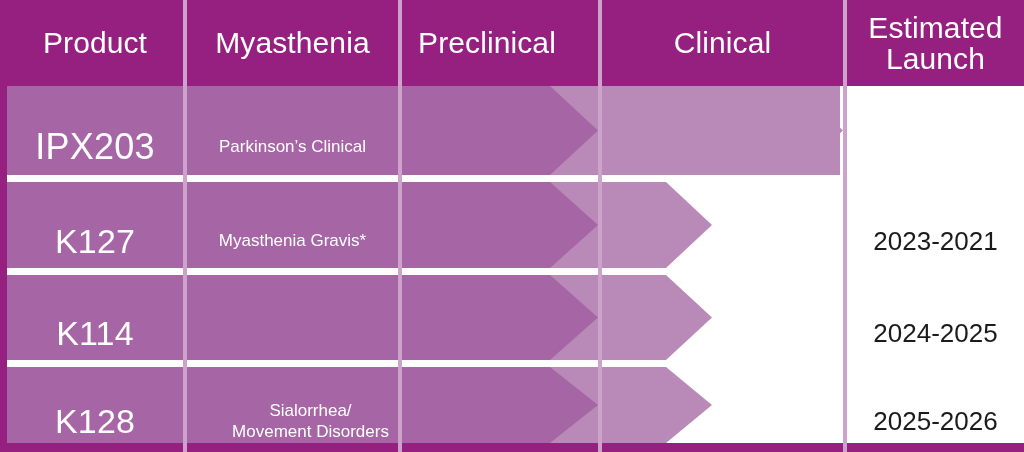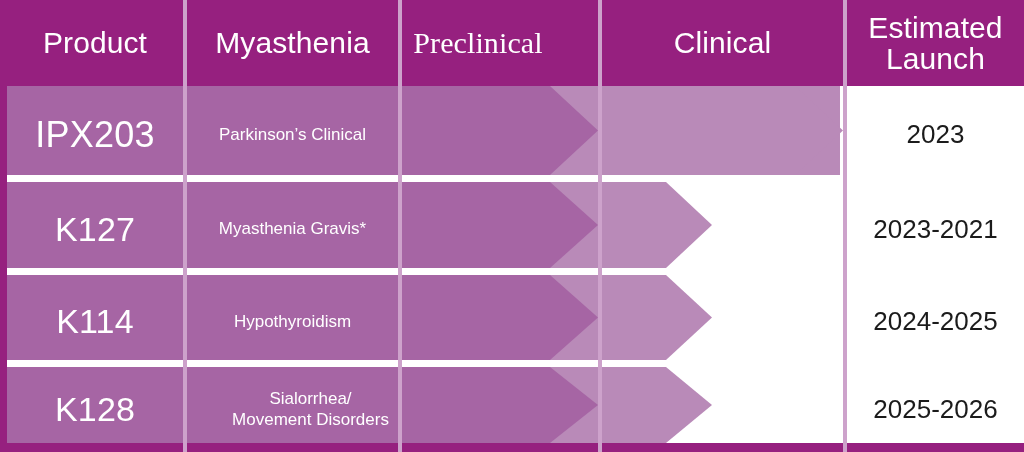--- a/index.html
+++ b/index.html
@@ -91,21 +91,21 @@
   
   .row-lighttint {
     position: absolute;
     top: 0;
     height: 100%;
     background: #b98ab8;
   }
 
   .cell {
     position: absolute;
-    top: 4px;
+    top: 16px;
     height: 100%;
     display: flex;
     align-items: center;
     justify-content: center;
     text-align: center;
     color: #ffffff;
     box-sizing: border-box;
     padding: 0 6px;
   }
   .cell-product {
@@ -160,21 +160,21 @@
 <body>
 
 <div id="pipeline">
 
   <div class="header-band"></div>
 
   <div class="header-cell" style="left:7px;  width:176px;">Product</div>
 
   <div class="header-cell" style="left:187px; width:211px;">Myasthenia</div>
 
-  <div class="header-cell" style="left:380px; width:196px;font-family:Liberation Serif, serif;">Preclinical</div>
+  <div class="header-cell" style="left:389px; width:196px;">Preclinical</div>
 
   <div class="header-cell" style="left:602px; width:241px;">Clinical</div>
 
   <div class="header-cell" style="left:847px; width:177px;">Estimated
 Launch</div>
 
   <div class="body-frame"></div>
   <div class="left-rail"></div>
   <div class="bottom-rail"></div>
 
@@ -186,21 +186,20 @@
 
     <svg class="arrow-svg" viewBox="0 0 1024 89" preserveAspectRatio="none">
 
       <polygon points="402,0 795,0 843,44.5 795,89 402,89" fill="#b98ab8"></polygon>
 
       <polygon points="7,0 550,0 598,44.5 550,89 7,89" fill="#a665a4"></polygon>
     </svg>
 
     <div class="cell cell-product big" style="left:7px; width:176px;">IPX203</div>
     <div class="cell cell-indication" style="left:187px; width:211px;">Parkinson’s Clinical</div>
-    <div class="cell cell-launch" style="left:847px; width:177px;">2023</div>
   </div>
   <div class="h-sep" style="top:175px;"></div>
 
   <div class="row" style="top:182px; height:86px;">
     <div class="row-lighttint" style="left:7px; width:591px;"></div>
     <div class="row-tint" style="left:7px; width:391px;"></div>
 
     <svg class="arrow-svg" viewBox="0 0 1024 86" preserveAspectRatio="none">
       <polygon points="402,0 666,0 712,43 666,86 402,86" fill="#b98ab8"></polygon>
       <polygon points="7,0 550,0 598,43 550,86 7,86" fill="#a665a4"></polygon>
@@ -215,21 +214,20 @@
   <div class="row" style="top:275px; height:85px;">
     <div class="row-lighttint" style="left:7px; width:591px;"></div>
     <div class="row-tint" style="left:7px; width:391px;"></div>
 
     <svg class="arrow-svg" viewBox="0 0 1024 85" preserveAspectRatio="none">
       <polygon points="402,0 666,0 712,42.5 666,85 402,85" fill="#b98ab8"></polygon>
       <polygon points="7,0 550,0 598,42.5 550,85 7,85" fill="#a665a4"></polygon>
     </svg>
 
     <div class="cell cell-product" style="left:7px; width:176px;">K114</div>
-    <div class="cell cell-indication" style="left:187px; width:211px;">Hypothyroidism</div>
     <div class="cell cell-launch" style="left:847px; width:177px;">2024-2025</div>
   </div>
   <div class="h-sep" style="top:360px;"></div>
 
   <div class="row" style="top:367px; height:76px;">
     <div class="row-lighttint" style="left:7px; width:591px;"></div>
     <div class="row-tint" style="left:7px; width:391px;"></div>
 
     <svg class="arrow-svg" viewBox="0 0 1024 76" preserveAspectRatio="none">
       <polygon points="402,0 666,0 712,38 666,76 402,76" fill="#b98ab8"></polygon>

